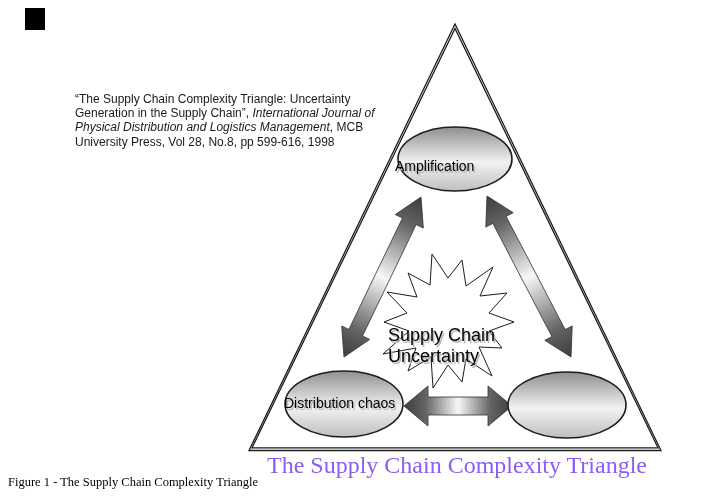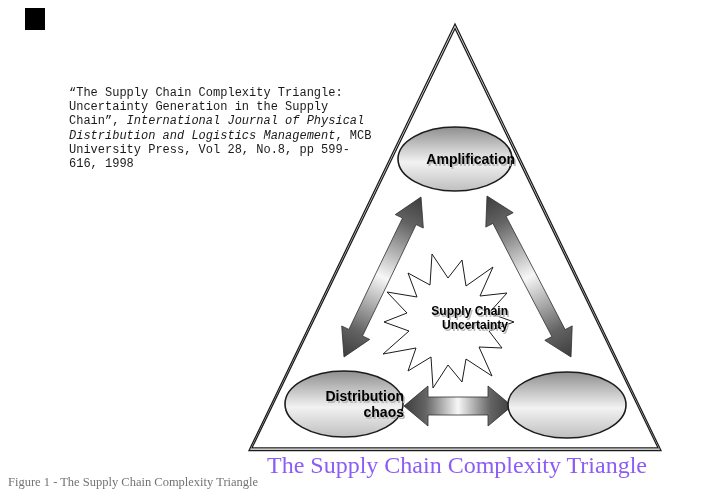--- a/index.html
+++ b/index.html
@@ -2,41 +2,42 @@
 <html><head>
 <meta charset="utf-8">
 <style>
   html,body { margin:0; padding:0; background:#ffffff; }
   .slide {
     position:relative; width:720px; height:498px; background:#ffffff;
     overflow:hidden; font-family:"Liberation Sans", sans-serif;
   }
   .accent-bar { position:absolute; left:25px; top:8px; width:20px; height:22px; background:#000000; }
   .citation {
-    position:absolute; left:57px; top:74px; width:308px; margin:12px;
-    font-family:Liberation Mono, monospace; font-size:12px; line-height:14.2px; color:#1a1a1a;
+    position:absolute; left:57px; top:74px; width:308px; margin:18px;
+    font-family:Liberation Sans, sans-serif; font-size:12px; line-height:14.2px; color:#1a1a1a;
   }
   .citation i { font-style:italic; }
   svg.diagram { position:absolute; left:0; top:0; }
   .node-label {
-    position:absolute; width:120px; text-align:right; font-weight:bold;
+    position:absolute; width:120px; text-align:left; font-weight:normal;
     font-size:14px; line-height:1.15; color:#000000;
     text-shadow:1.5px 1.5px 0 #b9b9b9;
+    margin-top:7px;
   }
   #lbl-amp   { left:395px; top:151px; }
   #lbl-chaos { left:284px; top:388px; }
   #lbl-par   { left:507px; top:389px; }
-  #lbl-unc   { left:388px; top:305px; font-size:12px; }
+  #lbl-unc   { left:388px; top:318px; font-size:18px; }
   .diagram-title {
     position:absolute; left:457px; top:452px; transform:translateX(-50%);
     font-family:"Liberation Serif", serif; font-size:24px; color:#8b5cf6; white-space:nowrap;
   }
   .caption {
     position:absolute; left:8px; top:475px;
-    font-family:"Liberation Serif", serif; font-size:12.5px; color:#737373; white-space:nowrap;
+    font-family:"Liberation Serif", serif; font-size:12.5px; color:#000000; white-space:nowrap;
   }
 </style>
 </head>
 <body>
 
 <div class="slide">
 
   <div class="accent-bar"></div>
 
   <p class="citation"><span>“The Supply Chain Complexity Triangle: Uncertainty Generation in the Supply Chain”, </span><i>International Journal of Physical Distribution and Logistics Management</i><span>, MCB University Press, Vol 28, No.8, pp 599-616, 1998</span></p>

